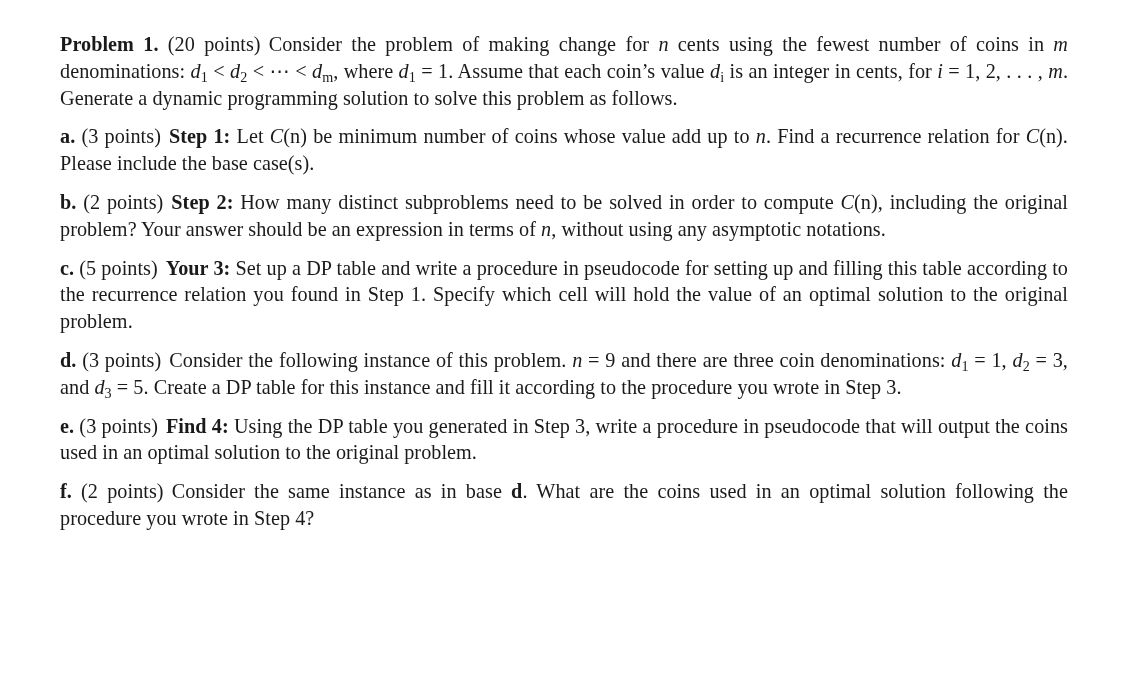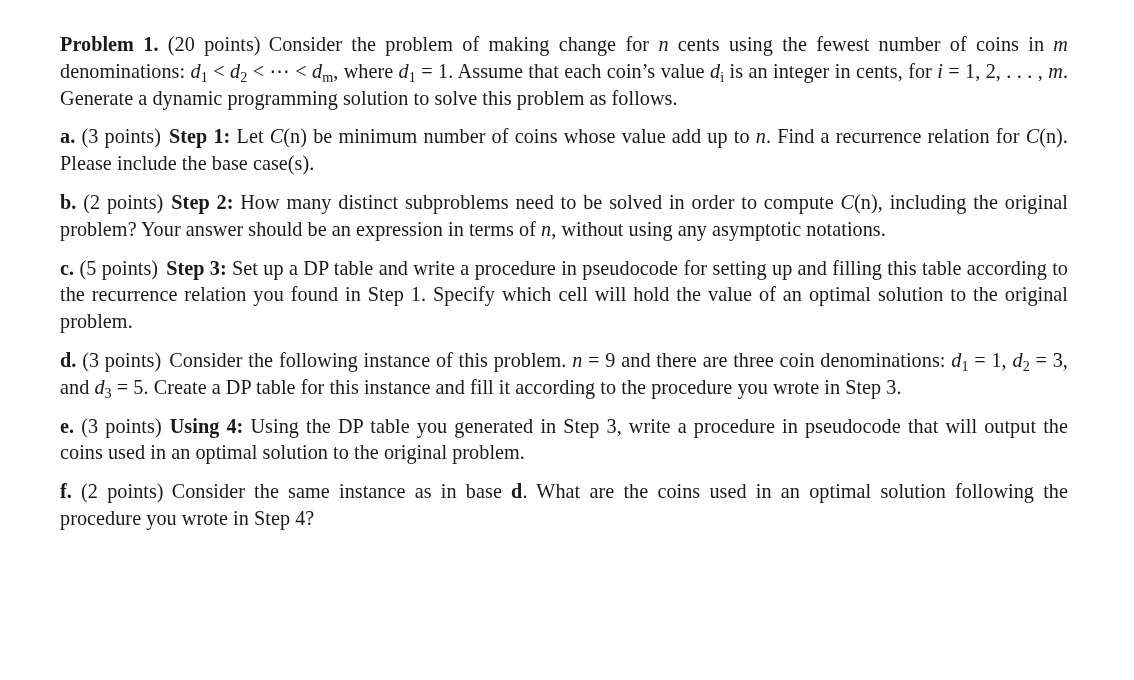--- a/index.html
+++ b/index.html
@@ -45,22 +45,22 @@
 <body>
 
 <div class="page">
 
   <p class="para problem"><span class="b">Problem 1.</span> <span>(20 points)</span><span class="gap"></span><span>Consider the problem of making change for </span><span class="m">n</span><span> cents using the fewest number of coins in </span><span class="m">m</span><span> denominations: </span><span><span class="m">d</span><span class="sub">1</span><span> &lt; </span><span class="m">d</span><span class="sub">2</span><span> &lt; ⋯ &lt; </span><span class="m">d</span><span class="sub m">m</span></span><span>, where </span><span><span class="m">d</span><span class="sub">1</span><span> = 1.</span></span><span> Assume that each coin’s value </span><span><span class="m">d</span><span class="sub m">i</span></span><span> is an integer in cents, for </span><span class="m">i</span><span> = 1, 2, . . . , </span><span class="m">m</span><span>. Generate a dynamic programming solution to solve this problem as follows.</span></p>
 
   <p class="para part"><span class="b">a.</span> <span>(3 points)</span><span class="gap"></span><span class="b">Step 1:</span><span> Let </span><span class="m">C</span><span>(n)</span><span> be minimum number of coins whose value add up to </span><span class="m">n</span><span>. Find a recurrence relation for </span><span class="m">C</span><span>(n)</span><span>. Please include the base case(s).</span></p>
 
   <p class="para part"><span class="b">b.</span> <span>(2 points)</span><span class="gap"></span><span class="b">Step 2:</span><span> How many distinct subproblems need to be solved in order to compute </span><span class="m">C</span><span>(n)</span><span>, including the original problem? Your answer should be an expression in terms of </span><span class="m">n</span><span>, without using any asymptotic notations.</span></p>
 
-  <p class="para part"><span class="b">c.</span> <span>(5 points)</span><span class="gap"></span><span class="b">Step 3:</span><span> Set up a DP table and write a procedure in pseudocode for setting up and filling this table according to the recurrence relation you found in Step 1. Specify which cell will hold the value of an optimal solution to the original problem.</span></p>
+  <p class="para part"><span class="b">c.</span> <span>(5 points)</span><span class="gap"></span><span class="b">Your 3:</span><span> Set up a DP table and write a procedure in pseudocode for setting up and filling this table according to the recurrence relation you found in Step 1. Specify which cell will hold the value of an optimal solution to the original problem.</span></p>
 
   <p class="para part"><span class="b">d.</span> <span>(3 points)</span><span class="gap"></span><span>Consider the following instance of this problem. </span><span class="m">n</span><span> = 9 and there are three coin denomina­tions: </span><span class="m">d</span><span class="sub">1</span><span> = 1, </span><span class="m">d</span><span class="sub">2</span><span> = 3, and </span><span class="m">d</span><span class="sub">3</span><span> = 5.</span><span> Create a DP table for this instance and fill it according to the procedure you wrote in Step 3.</span></p>
 
-  <p class="para part"><span class="b">e.</span> <span>(3 points)</span><span class="gap"></span><span class="b">Using 4:</span><span> Using the DP table you generated in Step 3, write a procedure in pseudocode that will output the coins used in an optimal solution to the original problem.</span></p>
+  <p class="para part"><span class="b">e.</span> <span>(3 points)</span><span class="gap"></span><span class="b">Find 4:</span><span> Using the DP table you generated in Step 3, write a procedure in pseudocode that will output the coins used in an optimal solution to the original problem.</span></p>
 
   <p class="para part"><span class="b">f.</span> <span>(2 points)</span><span class="gap"></span><span>Consider the same instance as in base </span><span class="b">d</span><span>. What are the coins used in an optimal solution following the procedure you wrote in Step 4?</span></p>
 
 
 </div>
 
 </body></html>

